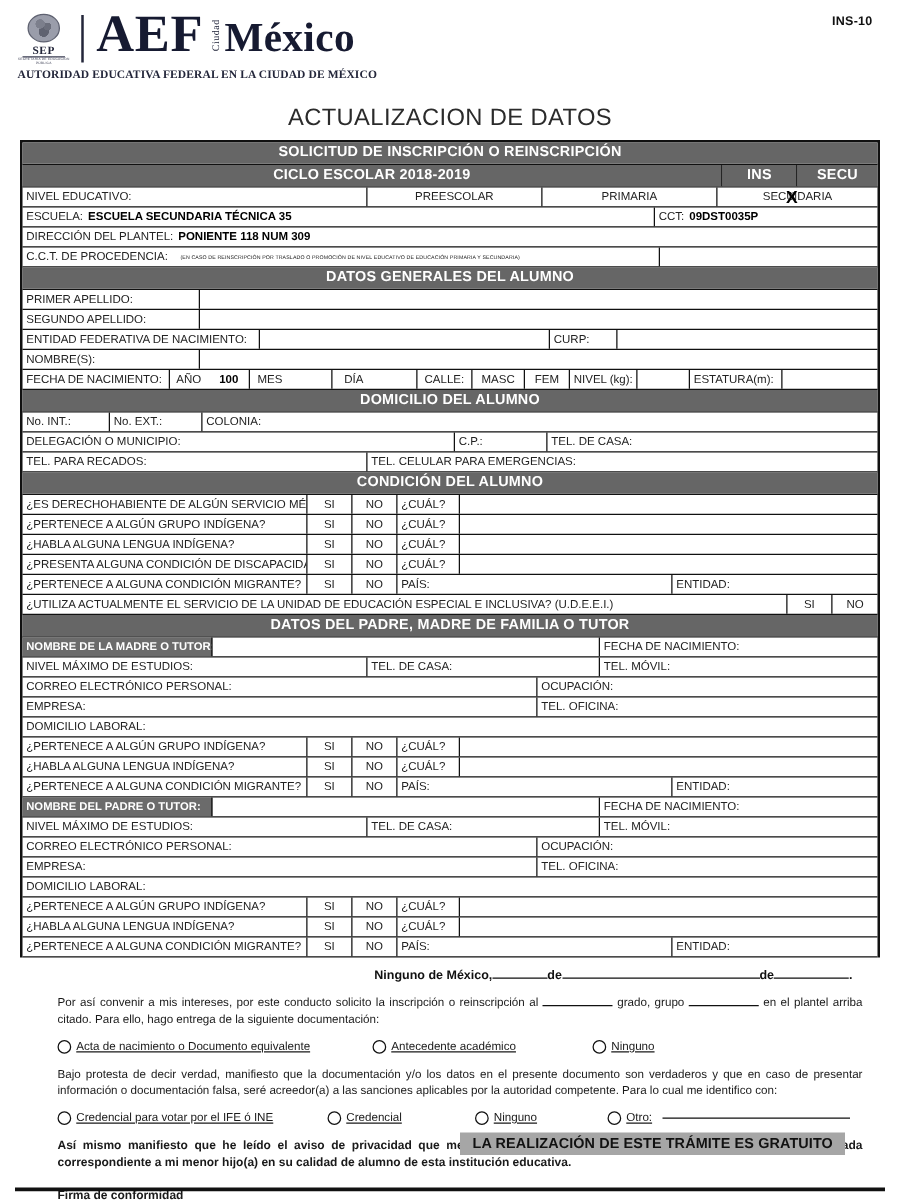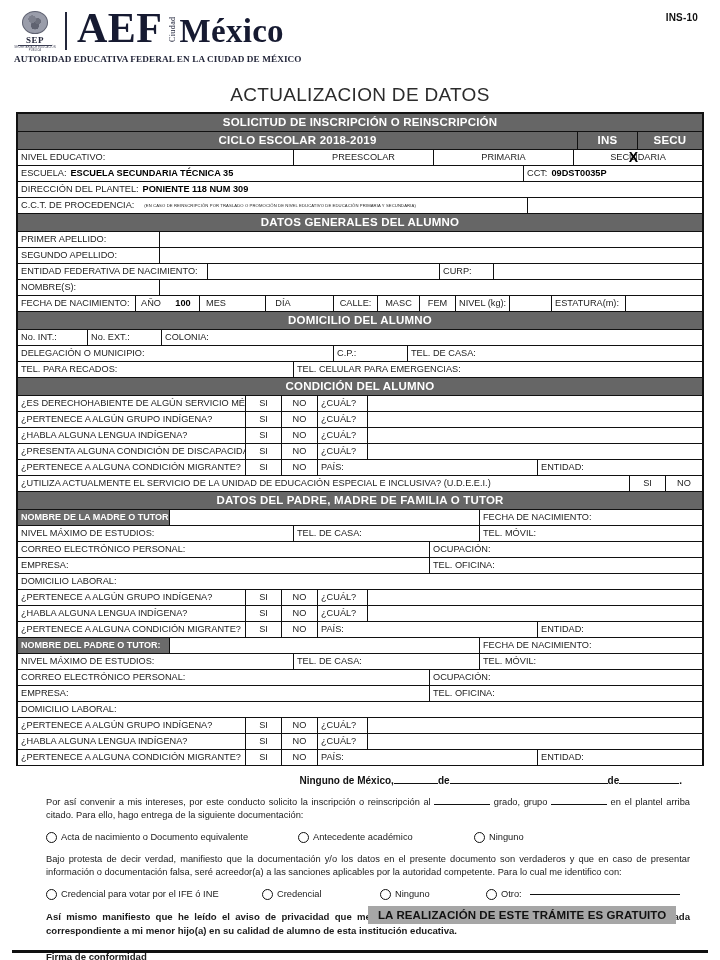--- a/index.html
+++ b/index.html
@@ -100,21 +100,21 @@
   
   .decl { margin:8px 30px 0 46px; font-size:9.3px; line-height:13px; color:#1a1a1a; }
   .city-line {
     text-align:right; font-weight:bold; font-size:10px; margin:0 8px 9px 0; color:#111;
   }
   .ul { display:inline-block; border-bottom:1px solid #111; }
   .u1 { width:44px; } .u2 { width:158px; } .u3 { width:60px; }
   .u-grade { width:56px; } .u-group { width:56px; }
   .just { text-align:justify; }
   .opts { display:flex; margin:9px 0 9px 0; align-items:center; }
-  .opt { display:flex; align-items:center; font-size:9.3px; color:#1a1a1a; }
+  .opt { display:flex; align-items:center; font-size:9.3px; color:#1a1a1a;text-decoration:underline; }
   .circ {
     width:11px; height:11px; border:1.4px solid #111; border-radius:50%;
     margin-right:4px; flex:0 0 auto;
   }
   .bold-para { font-weight:bold; font-size:9.6px; line-height:14px; text-align:justify; }
   .firma { font-weight:bold; font-size:9.6px; margin-top:12px; }
 
   .gratuito {
     position:absolute; left:368px; top:906px;
     background:#a6a6a6; color:#111; font-weight:bold; font-size:11.5px;
@@ -244,21 +244,21 @@
 
     <div class="row">
       <div class="cell band grow">DOMICILIO DEL ALUMNO</div>
     </div>
     <div class="row">
       <div class="cell lbl" style="width:70px">No. INT.:</div>
       <div class="cell lbl" style="width:74px">No. EXT.:</div>
       <div class="cell lbl grow">COLONIA:</div>
     </div>
     <div class="row">
-      <div class="cell lbl" style="width:316px">DELEGACIÓN O MUNICIPIO:</div>
+      <div class="cell lbl" style="width:346px">DELEGACIÓN O MUNICIPIO:</div>
       <div class="cell lbl" style="width:74px">C.P.:</div>
       <div class="cell lbl grow">TEL. DE CASA:</div>
     </div>
     <div class="row">
       <div class="cell lbl" style="width:276px">TEL. PARA RECADOS:</div>
       <div class="cell lbl grow">TEL. CELULAR PARA EMERGENCIAS:</div>
     </div>
 
     <div class="row">
       <div class="cell band grow">CONDICIÓN DEL ALUMNO</div>

